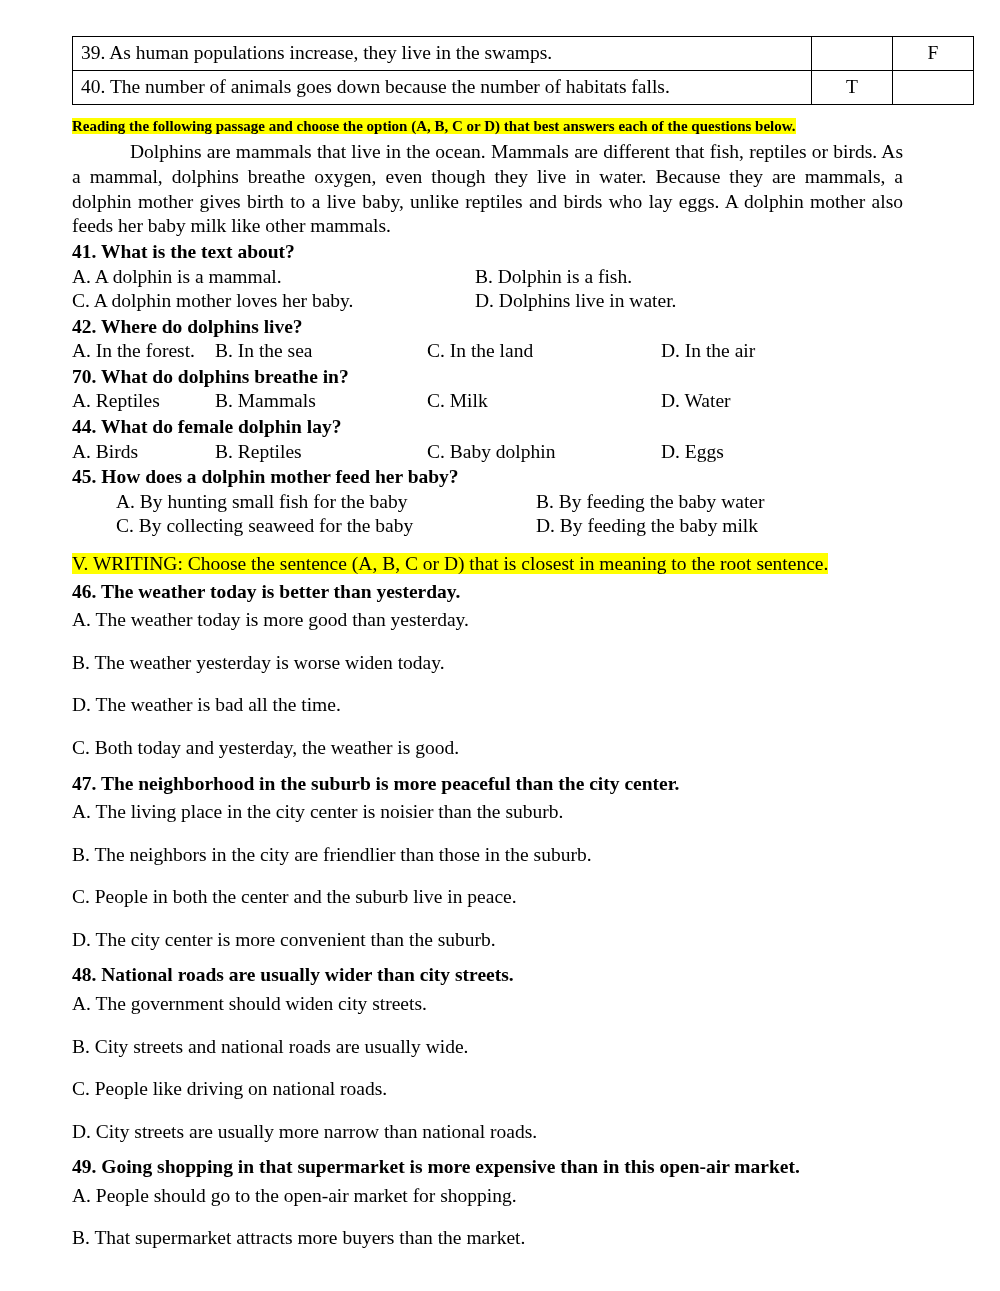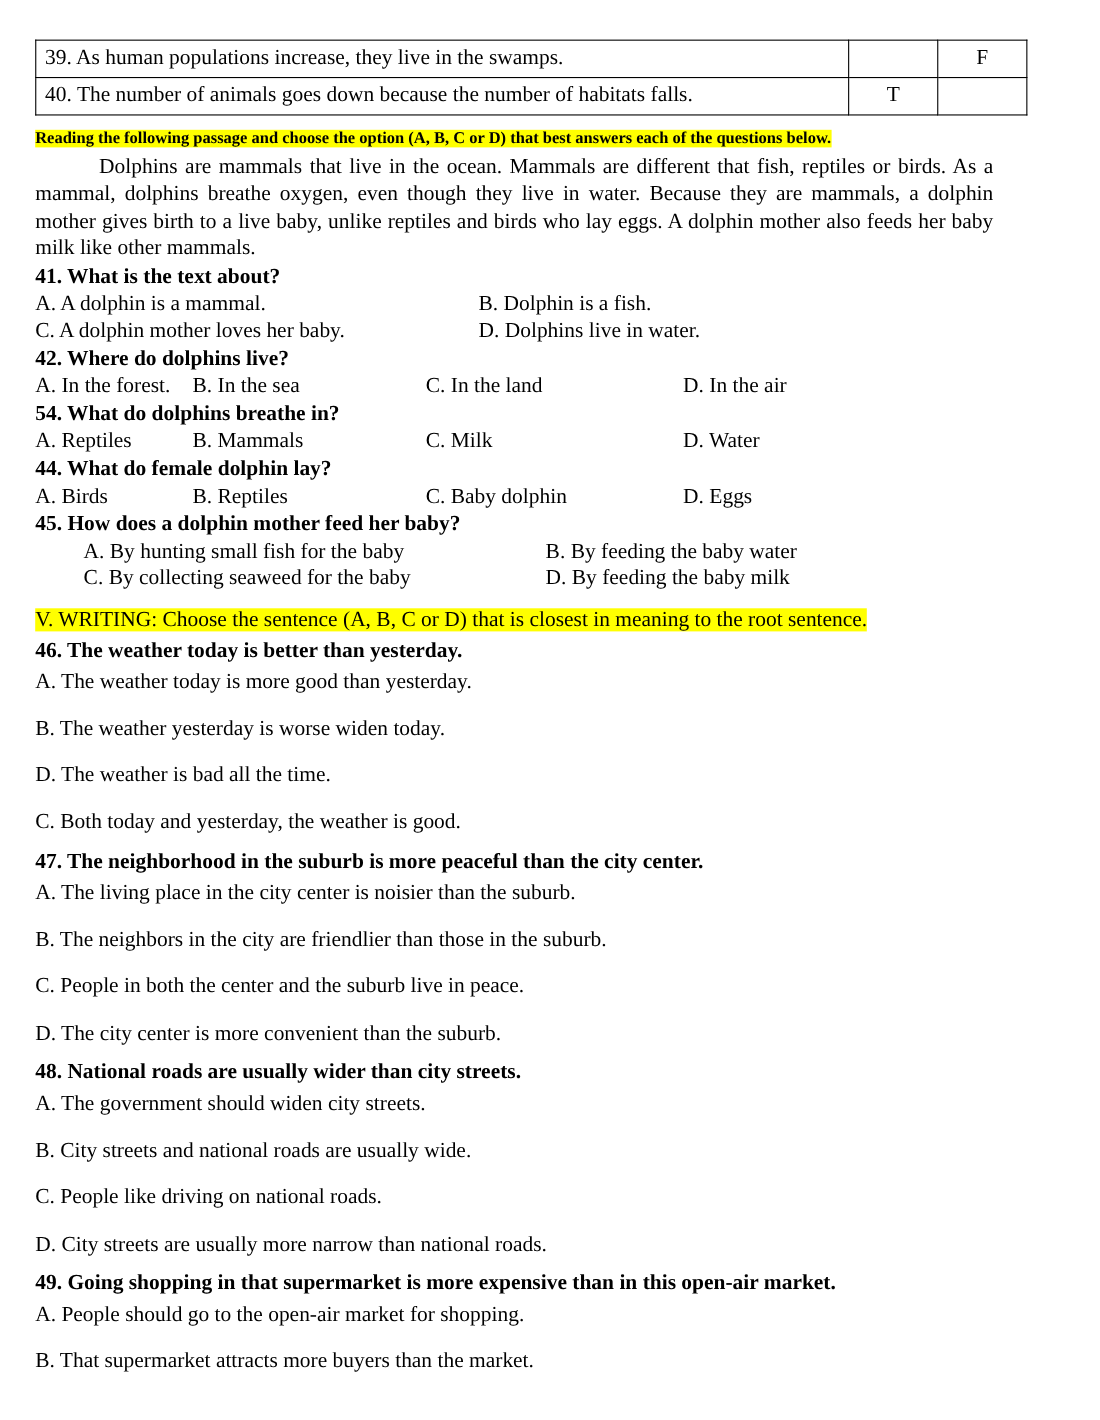--- a/index.html
+++ b/index.html
@@ -11,21 +11,21 @@
     width: 1000px;
     min-height: 1291px;
     font-family: "Liberation Serif", serif;
     color: #000000;
     position: relative;
   }
   .page {
     position: relative;
     width: 949px;
     min-height: 1291px;
-    padding: 30px 46px 0 32px;
+    padding: 30px 46px 0 72px;
     box-sizing: border-box;
   }
   
   table.tf-table {
     border-collapse: collapse;
     width: 852px;
     margin: 6px 0 0 0;
     table-layout: fixed;
   }
   table.tf-table td {
@@ -146,21 +146,21 @@
   </div>
 
   <div class="q">42. Where do dolphins live?</div>
   <div class="opt-row four-col">
     <span class="opt">A. In the forest.</span>
     <span class="opt">B. In the sea</span>
     <span class="opt">C. In the land</span>
     <span class="opt">D. In the air</span>
   </div>
 
-  <div class="q">54. What do dolphins breathe in?</div>
+  <div class="q">70. What do dolphins breathe in?</div>
   <div class="opt-row four-col">
     <span class="opt">A. Reptiles</span>
     <span class="opt">B. Mammals</span>
     <span class="opt">C. Milk</span>
     <span class="opt">D. Water</span>
   </div>
 
   <div class="q">44. What do female dolphin lay?</div>
   <div class="opt-row four-col">
     <span class="opt">A. Birds</span>

